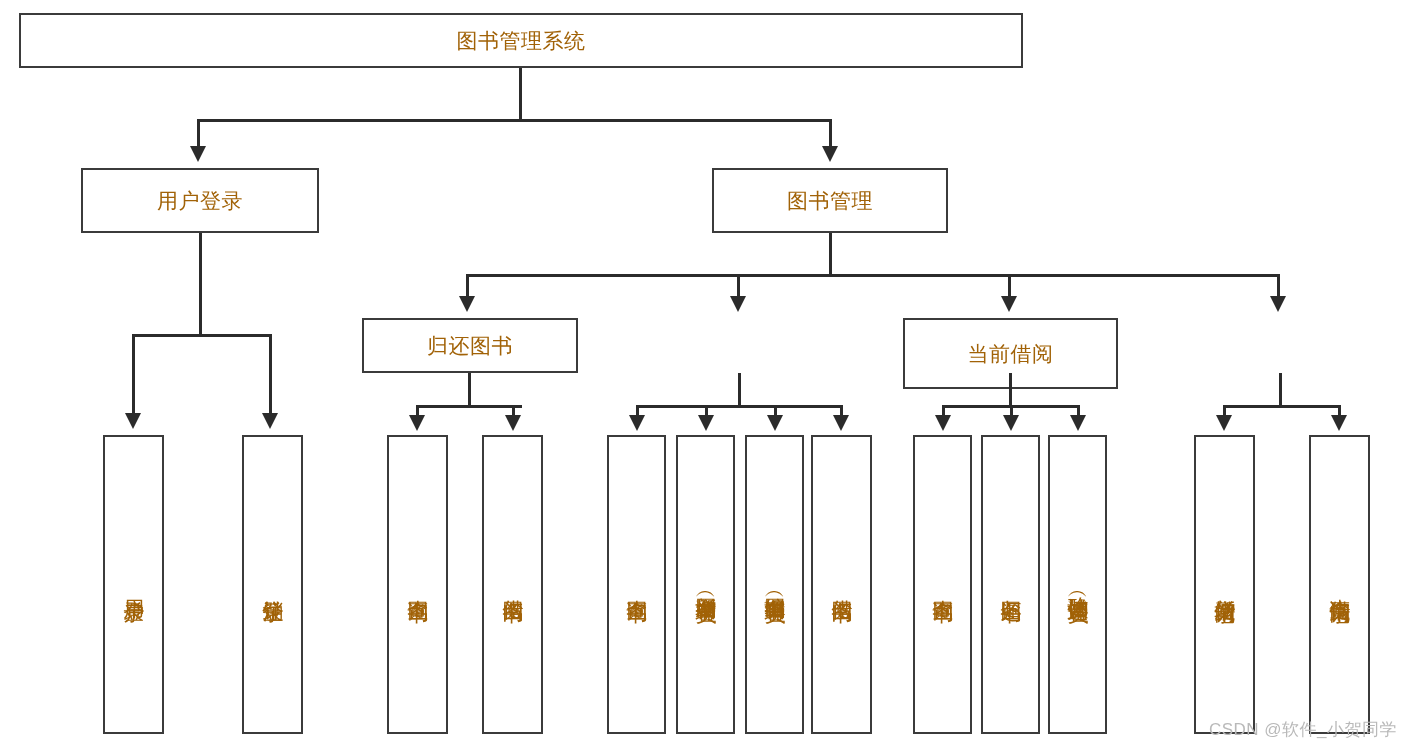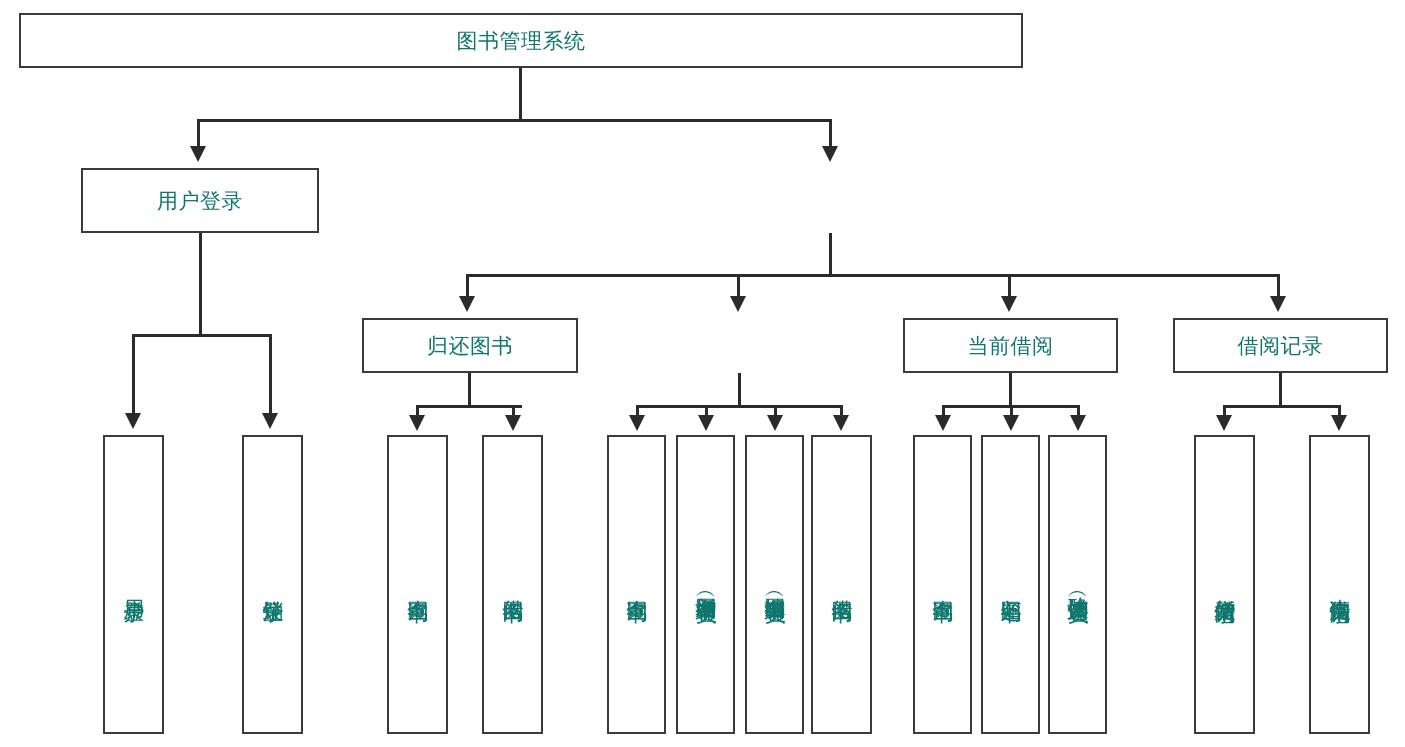--- a/index.html
+++ b/index.html
@@ -18,21 +18,21 @@
     overflow: hidden;
   }
   .node {
     position: absolute;
     box-sizing: border-box;
     border: 2px solid #3b3b3b;
     background: #ffffff;
     display: flex;
     align-items: center;
     justify-content: center;
-    color: #0f766e;
+    color: #a16207;
     text-align: center;
   }
   .node.horiz {
     font-size: 21px;
     letter-spacing: 0.5px;
   }
   .node.vert {
     writing-mode: vertical-rl;
     text-orientation: upright;
     font-size: 21px;
@@ -86,20 +86,23 @@
 
   <div class="edge h" style="left:197px; top:119px; width:634px;"></div>
 
   <div class="edge v" style="left:197px; top:119px; height:30px;"></div>
   <div class="arrow" style="left:190px; top:146px;"></div>
   <div class="edge v" style="left:829px; top:119px; height:30px;"></div>
   <div class="arrow" style="left:822px; top:146px;"></div>
 
   <div class="node horiz" style="left:81px; top:168px; width:238px; height:65px;">
     <span>用户登录</span>
+  </div>
+  <div class="node horiz" style="left:712px; top:168px; width:236px; height:65px;">
+    <span>图书管理</span>
   </div>
 
   <div class="edge v" style="left:199px; top:233px; height:102px;"></div>
   <div class="edge h" style="left:132px; top:334px; width:137px;"></div>
   <div class="edge v" style="left:132px; top:334px; height:82px;"></div>
   <div class="arrow" style="left:125px; top:413px;"></div>
   <div class="edge v" style="left:269px; top:334px; height:82px;"></div>
   <div class="arrow" style="left:262px; top:413px;"></div>
 
   <div class="edge v" style="left:829px; top:233px; height:42px;"></div>
@@ -109,25 +112,22 @@
   <div class="edge v" style="left:737px; top:274px; height:24px;"></div>
   <div class="arrow" style="left:730px; top:296px;"></div>
   <div class="edge v" style="left:1008px; top:274px; height:24px;"></div>
   <div class="arrow" style="left:1001px; top:296px;"></div>
   <div class="edge v" style="left:1277px; top:274px; height:24px;"></div>
   <div class="arrow" style="left:1270px; top:296px;"></div>
 
   <div class="node horiz" style="left:362px; top:318px; width:216px; height:55px;">
     <span>归还图书</span>
   </div>
-  <div class="node horiz" style="left:903px; top:318px; width:215px; height:55px;">
+  <div class="node horiz" style="left:903px; top:318px; width:215px; height:71px;">
     <span>当前借阅</span>
-  </div>
-  <div class="node horiz" style="left:1173px; top:318px; width:215px; height:55px;">
-    <span>借阅记录</span>
   </div>
 
   <div class="edge v" style="left:468px; top:373px; height:33px;"></div>
   <div class="edge h" style="left:416px; top:405px; width:106px;"></div>
   <div class="edge v" style="left:416px; top:405px; height:12px;"></div>
   <div class="arrow" style="left:409px; top:415px;"></div>
   <div class="edge v" style="left:512px; top:405px; height:12px;"></div>
   <div class="arrow" style="left:505px; top:415px;"></div>
 
   <div class="edge v" style="left:738px; top:373px; height:33px;"></div>
@@ -194,14 +194,15 @@
     <span class="vtext">确认归还（管理员）</span>
   </div>
 
   <div class="node vert" style="left:1194px; top:435px; width:61px; height:299px;">
     <span class="vtext">新增借阅记录</span>
   </div>
   <div class="node vert" style="left:1309px; top:435px; width:61px; height:299px;">
     <span class="vtext">查询借阅记录</span>
   </div>
 
+  <div id="watermark">CSDN @软件_小贺同学</div>
 
 </div>
 
 </body></html>

